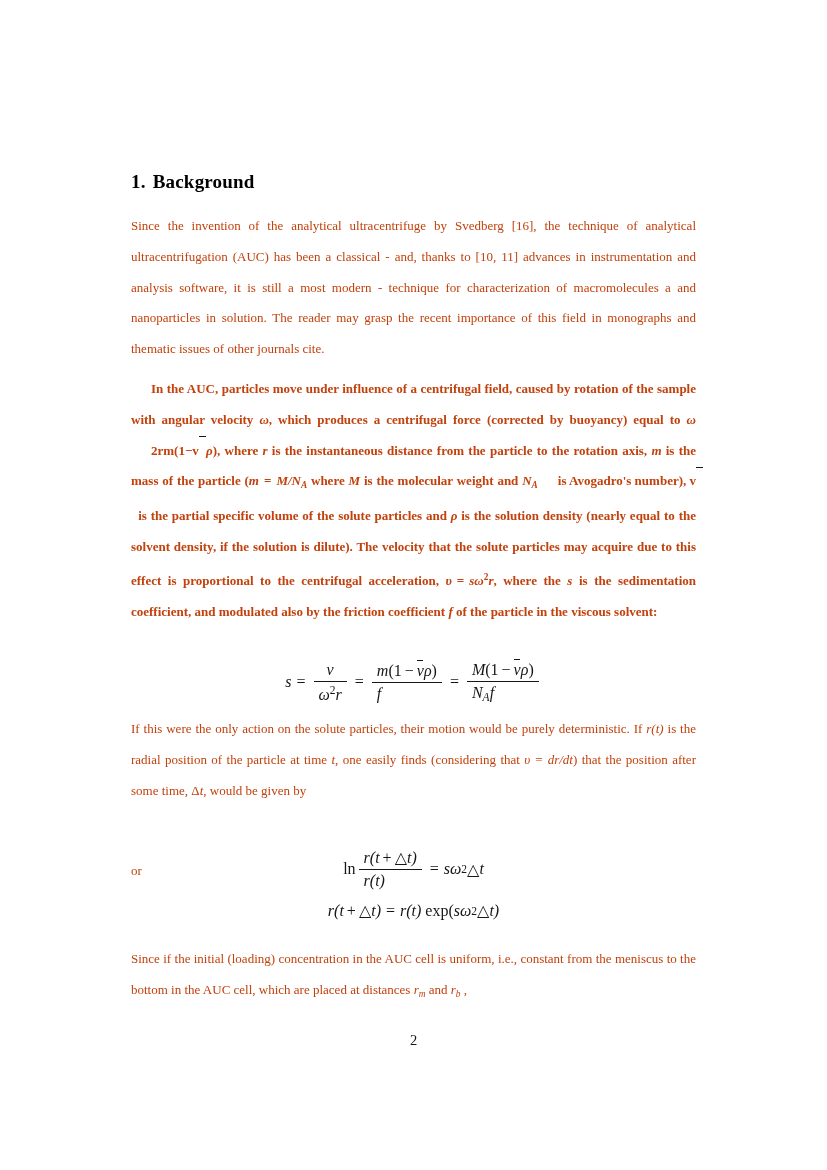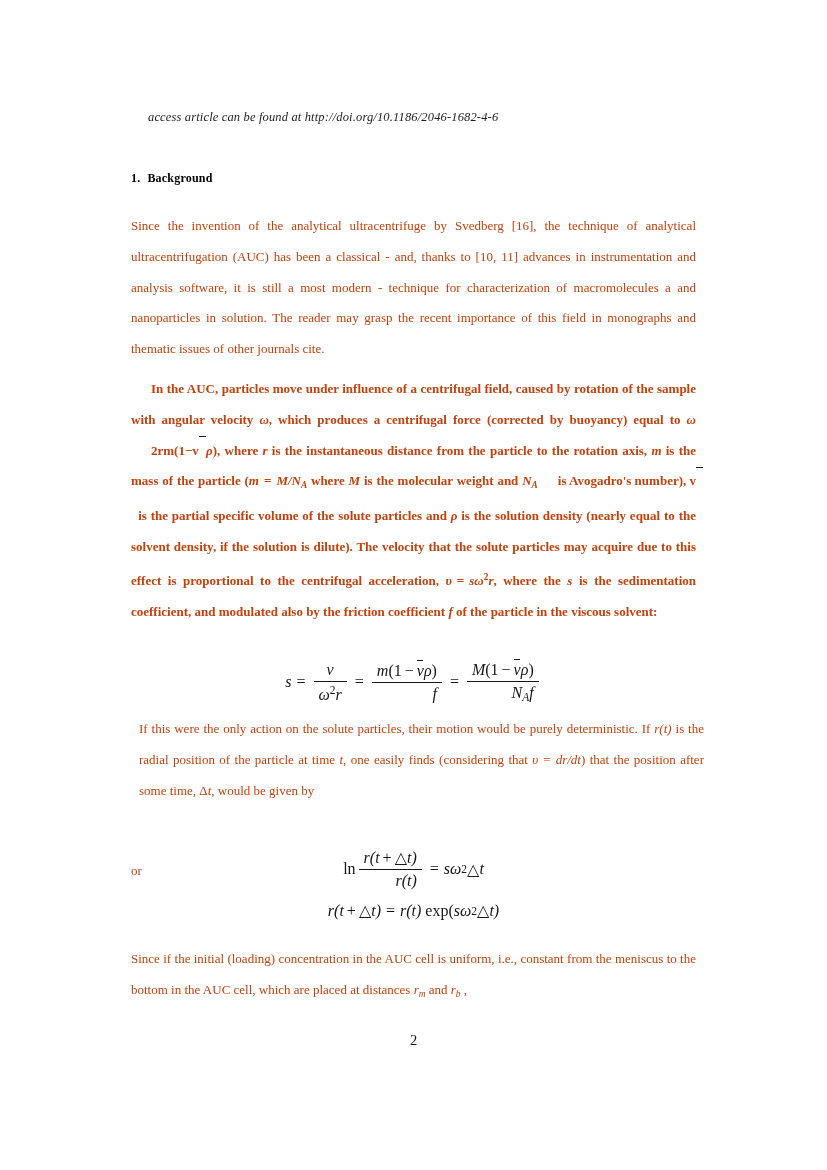--- a/index.html
+++ b/index.html
@@ -35,21 +35,21 @@
     color: #1d1d1d;
     white-space: nowrap;
   }
 
   
   .section-heading {
     position: absolute;
     left: 131px;
     top: 171px;
     font-weight: bold;
-    font-size: 12px;
+    font-size: 19px;
     letter-spacing: 0.2px;
     color: #000;
   }
   .section-heading .num { margin-right: 7px; }
 
   
   .para {
     position: absolute;
     width: 565px;
     text-align: justify;
@@ -136,41 +136,40 @@
     line-height: 1.22;
   }
   .frac > .num {
     padding: 0 5px 1px 5px;
   }
   .frac > .den {
     border-top: 1.15px solid #161616;
     padding: 1px 5px 0 5px;
     width: 100%;
     box-sizing: border-box;
-    text-align: right;
+    text-align: left;
   }
   .eqlabel { font-style: normal; }
 
   
   .folio {
     position: absolute;
     top: 1032px;
     left: 0;
     width: 827px;
     text-align: center;
     font-size: 14.5px;
     color: #161616;
   }
 </style>
 </head>
 <body>
 
 <div class="page">
 
-  <div class="runhead">access article can be found at http://doi.org/10.1186/2046-1682-4-6</div>
 
   <div class="section-heading">
     <span class="num">1.</span><span>Background</span>
   </div>
 
   <div class="para" style="left:131px; top:211px;">Since the invention of the analytical ultracentrifuge by Svedberg [16], the technique of analytical ultracentrifugation (AUC) has been a classical - and, thanks to [10, 11] advances in instrumentation and analysis software, it is still a most modern - technique for characterization of macromolecules a and nanoparticles in solution. The reader may grasp the recent importance of this field in monographs and thematic issues of other journals cite.</div>
 
   <div class="para indent" style="left:131px; top:374px;">
     <span>In the AUC, particles move under influence of a centrifugal field, caused by rotation of the sample with angular velocity </span><span class="mi">ω</span><span>, which produces a centrifugal force (corrected by buoyancy) equal to </span><span class="mi">ω</span><span class="vbar">2rm(1−v</span><span style="display:inline-block;width:0.55em"></span><span class="mi">ρ</span><span>), where </span><span class="mi">r</span><span> is the instantaneous distance from the particle to the rotation axis, </span><span class="mi">m</span><span> is the mass of the particle (</span><span class="mi">m</span><span class="mo opse">=</span><span class="mi">M/N</span><span class="sub">A</span><span> where </span><span class="mi">M</span><span> is the molecular weight and </span><span class="mi">N</span><span class="sub">A</span><span class="vbar"> is Avogadro's number), v</span><span style="display:inline-block;width:0.55em"></span><span>is the partial specific volume of the solute particles and </span><span class="mi">ρ</span><span> is the solution density (nearly equal to the solvent density, if the solution is dilute). The velocity that the solute particles may acquire due to this effect is proportional to the centrifugal acceleration, </span><span class="mi">υ</span><span class="mo opse">=</span><span class="mi">s</span><span class="mi">ω</span><span class="sup">2</span><span class="mi">r</span><span>, where the </span><span class="mi">s</span><span> is the sedimentation coefficient, and modulated also by the friction coefficient </span><span class="mi">f</span><span> of the particle in the viscous solvent:</span>
   </div>
@@ -189,21 +188,21 @@
         <span class="den mi">f</span>
       </span>
       <span class="mo opse">=</span>
       <span class="frac">
         <span class="num"><span class="mi">M</span><span class="mn">(1</span><span class="mo ops">−</span><span class="barred">ν</span><span class="mi">ρ</span><span class="mn">)</span></span>
         <span class="den"><span class="mi">N</span><span class="sub">A</span><span class="mi">f</span></span>
       </span>
     </span>
   </div>
 
-  <div class="para" style="left:131px; top:714px;margin-left:8px;">
+  <div class="para" style="left:131px; top:714px;">
     <span>If this were the only action on the solute particles, their motion would be purely deterministic. If </span><span class="mi">r(t)</span><span> is the radial position of the particle at time </span><span class="mi">t</span><span>, one easily finds (considering that </span><span class="mi">υ</span><span class="mo opse">=</span><span class="mi">dr/dt</span><span>) that the position after some time, </span><span class="mo">Δ</span><span class="mi">t</span><span>, would be given by</span>
   </div>
 
   <div class="eqn" style="top:848px;">
     <span class="eqrow">
       <span class="eqlabel">ln</span>
       <span class="frac">
         <span class="num"><span class="mi">r(t</span><span class="mo ops">+</span><span class="mo">△</span><span class="mi">t)</span></span>
         <span class="den mi">r(t)</span>
       </span>

